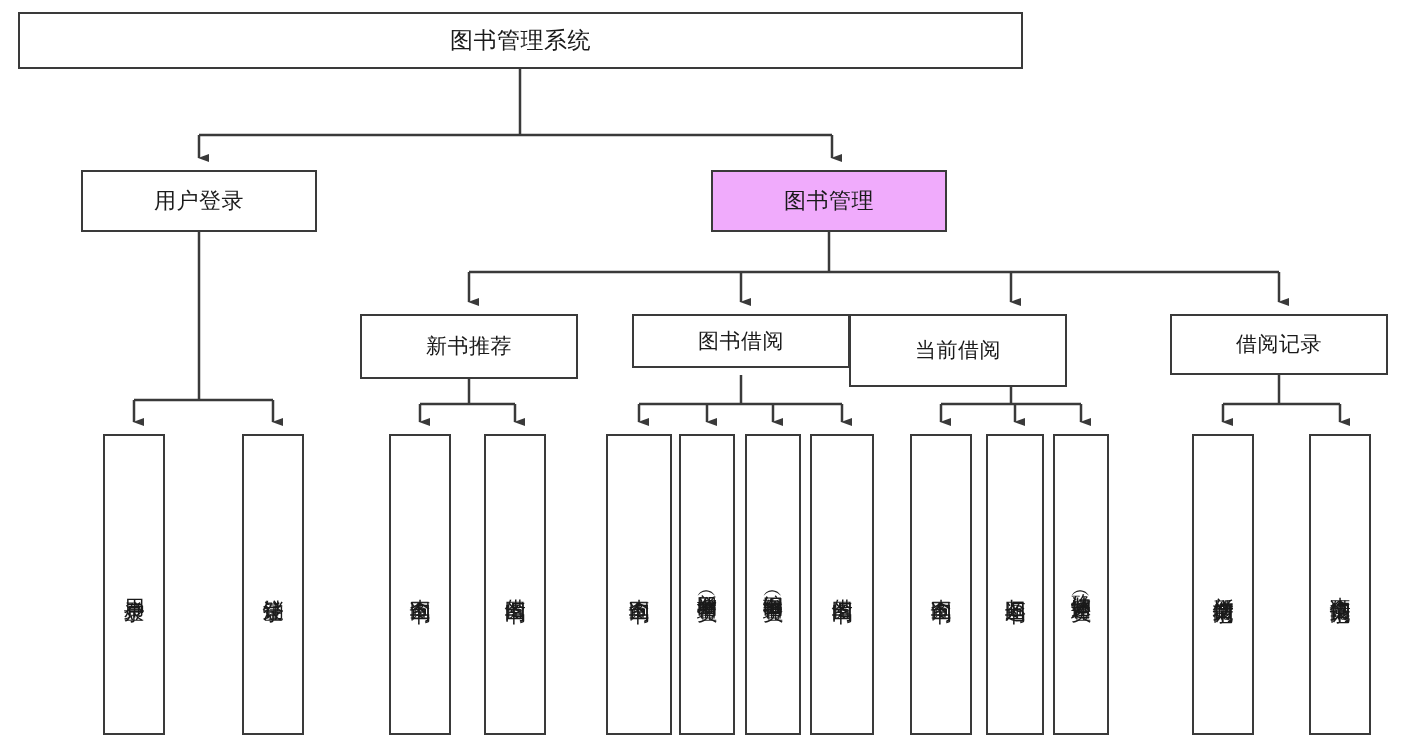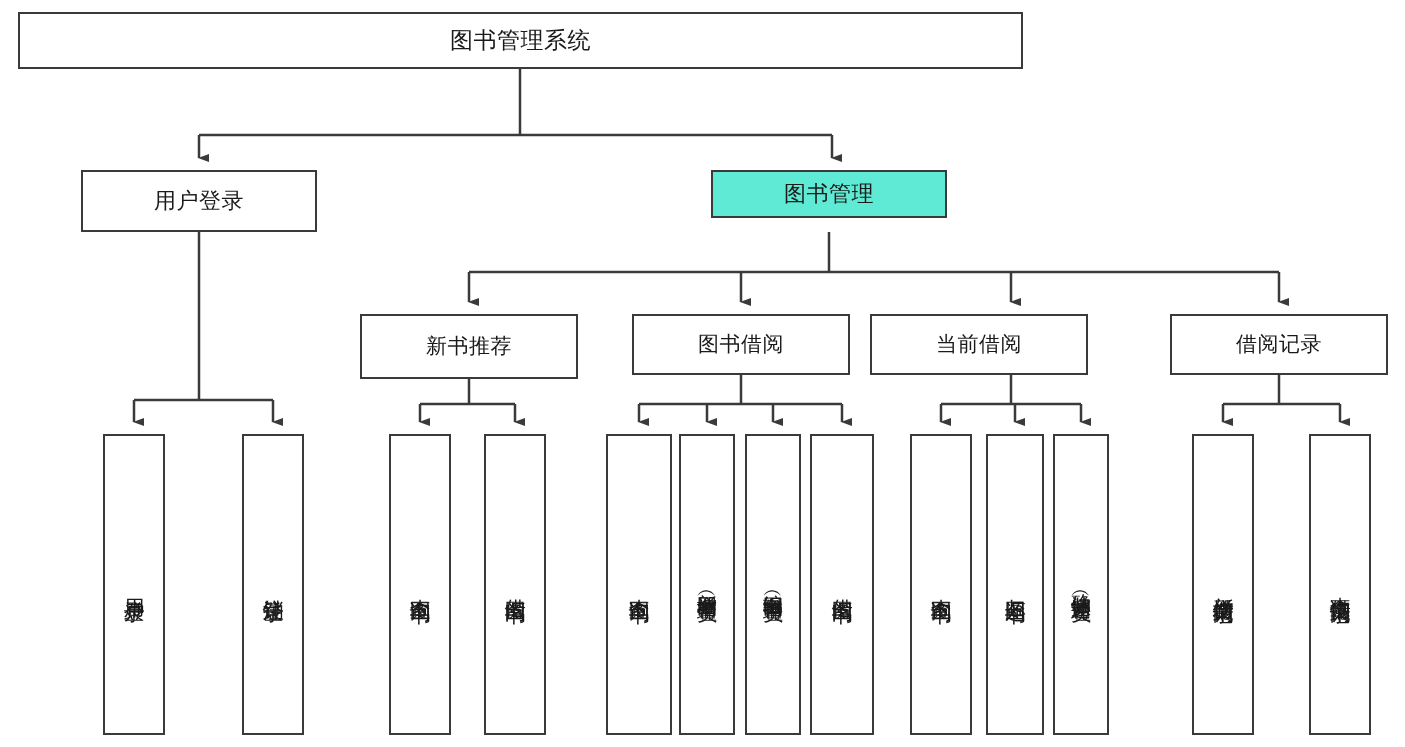--- a/index.html
+++ b/index.html
@@ -128,31 +128,31 @@
     </g>
   </svg>
 
   <div class="node root" style="left: 18px; top: 12px; width: 1005px; height: 57px; border-color: rgb(58, 58, 58); background: rgb(255, 255, 255); color: rgb(26, 26, 26);">
     <span class="label">图书管理系统</span>
   </div>
 
   <div class="node level2" style="left: 81px; top: 170px; width: 236px; height: 62px; border-color: rgb(58, 58, 58); background: rgb(255, 255, 255); color: rgb(26, 26, 26);">
     <span class="label">用户登录</span>
   </div>
-  <div class="node level2" style="left: 711px; top: 170px; width: 236px; height: 48px; border-color: rgb(58, 58, 58); background: #5eead4; color: rgb(26, 26, 26);">
+  <div class="node level2" style="left: 711px; top: 170px; width: 236px; height: 62px; border-color: rgb(58, 58, 58); background: #f0abfc; color: rgb(26, 26, 26);">
     <span class="label">图书管理</span>
   </div>
 
   <div class="node level3" style="left: 360px; top: 314px; width: 218px; height: 65px; border-color: rgb(58, 58, 58); background: rgb(255, 255, 255); color: rgb(26, 26, 26);">
     <span class="label">新书推荐</span>
   </div>
-  <div class="node level3" style="left: 632px; top: 314px; width: 218px; height: 61px; border-color: rgb(58, 58, 58); background: rgb(255, 255, 255); color: rgb(26, 26, 26);">
+  <div class="node level3" style="left: 632px; top: 314px; width: 218px; height: 54px; border-color: rgb(58, 58, 58); background: rgb(255, 255, 255); color: rgb(26, 26, 26);">
     <span class="label">图书借阅</span>
   </div>
-  <div class="node level3" style="left: 870px; top: 314px; width: 218px; height: 61px; border-color: rgb(58, 58, 58); background: rgb(255, 255, 255); color: rgb(26, 26, 26); justify-content: center;">
+  <div class="node level3" style="left: 849px; top: 314px; width: 218px; height: 73px; border-color: rgb(58, 58, 58); background: rgb(255, 255, 255); color: rgb(26, 26, 26); justify-content: center;">
     <span class="label">当前借阅</span>
   </div>
   <div class="node level3" style="left: 1170px; top: 314px; width: 218px; height: 61px; border-color: rgb(58, 58, 58); background: rgb(255, 255, 255); color: rgb(26, 26, 26);">
     <span class="label">借阅记录</span>
   </div>
 
   <div class="node leaf" style="left: 103px; top: 434px; width: 62px; height: 301px; border-color: rgb(58, 58, 58); background: rgb(255, 255, 255); color: rgb(26, 26, 26);">
     <span class="label">用户登录</span>
   </div>
   <div class="node leaf" style="left: 242px; top: 434px; width: 62px; height: 301px; border-color: rgb(58, 58, 58); background: rgb(255, 255, 255); color: rgb(26, 26, 26);">

